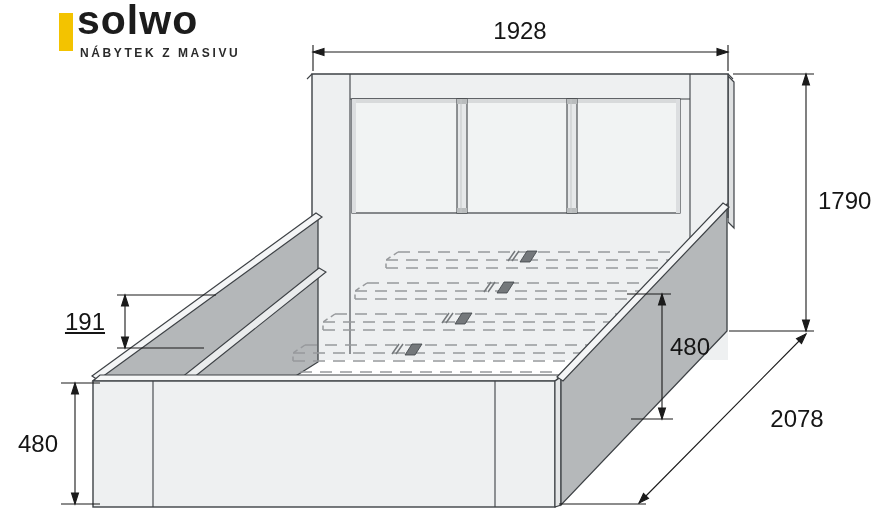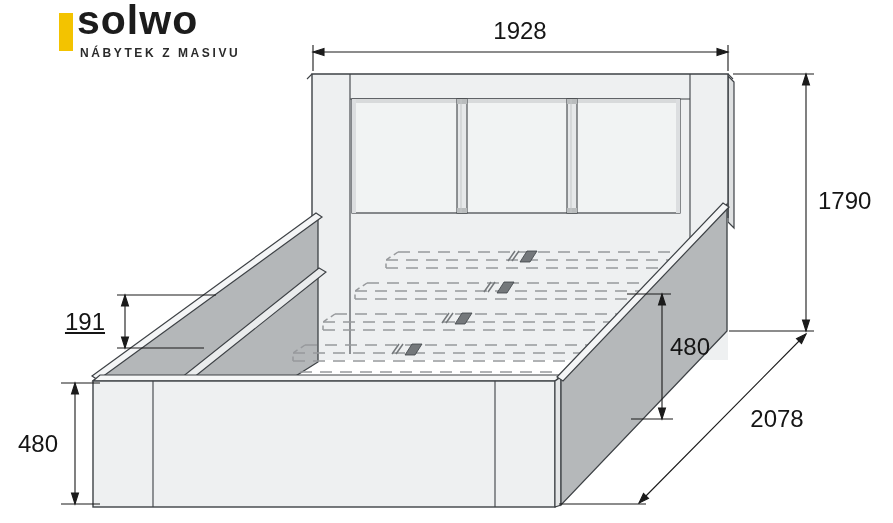--- a/index.html
+++ b/index.html
@@ -27,21 +27,21 @@
   .dim{
     position:absolute;color:#151515;font-size:24px;line-height:34px;
     font-family:"Liberation Sans","DejaVu Sans",sans-serif;white-space:nowrap;
   }
   .dim-center{text-align:center;}
   .dim-1928{left:460px;top:14px;width:120px;}
   .dim-1080{left:818px;top:184px;}
   .dim-191 {left:55px; top:305px;width:60px;text-decoration:underline;}
   .dim-480l{left:8px;  top:427px;width:60px;}
   .dim-480r{left:670px;top:330px;}
-  .dim-2078{left:738px;top:402px;width:78px;}
+  .dim-2078{left:758px;top:402px;width:78px;}
 </style>
 </head>
 <body>
 
 <div class="canvas">
 
   <svg class="diagram-svg" width="893" height="523" viewBox="0 0 893 523">
 
     <g>
 

